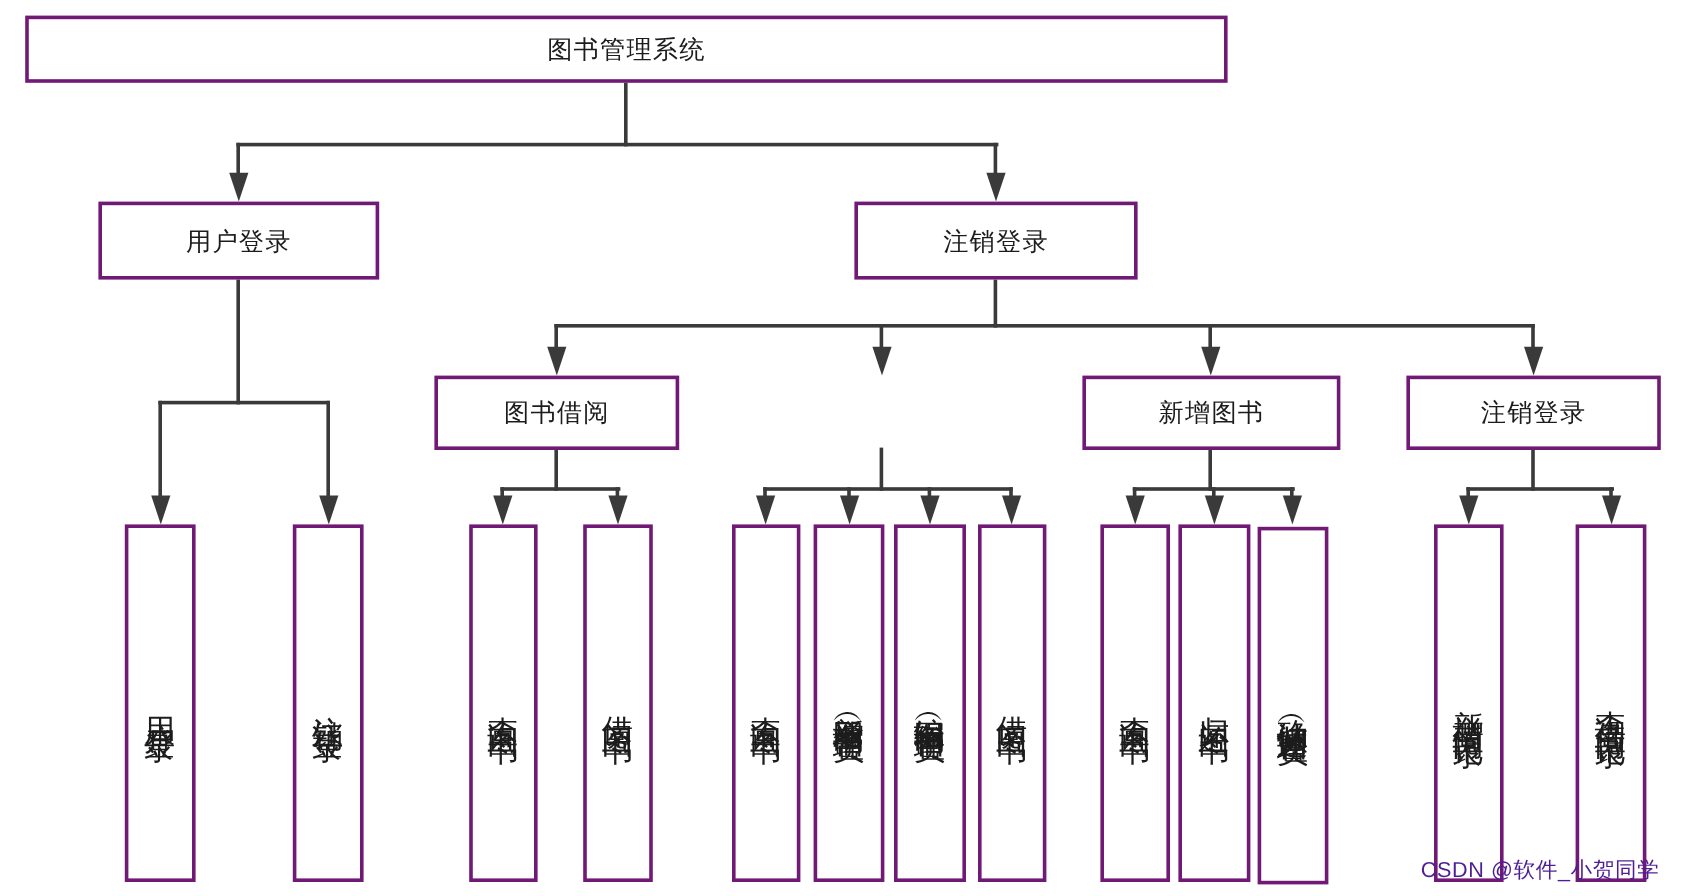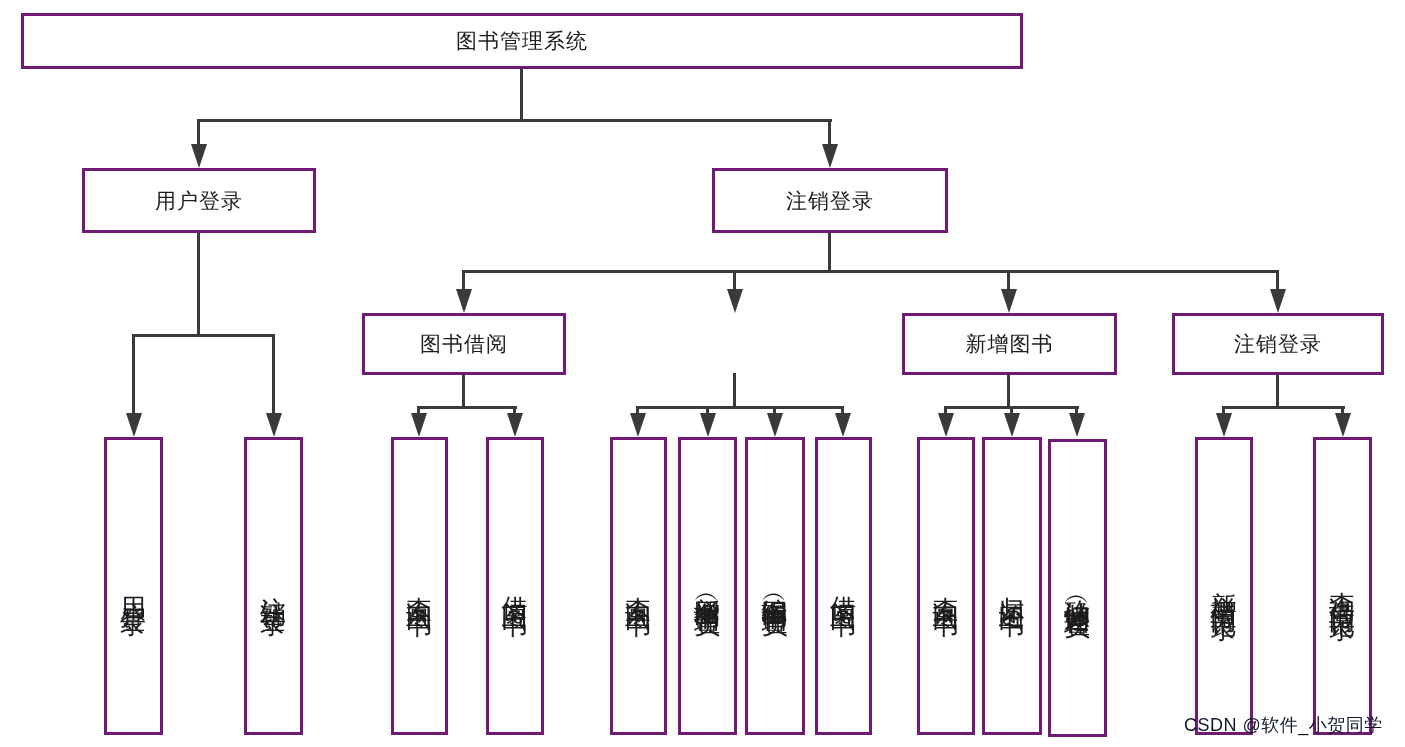--- a/index.html
+++ b/index.html
@@ -40,21 +40,21 @@
     border-left: 8px solid transparent;
     border-right: 8px solid transparent;
     border-top: 24px solid #3a3a3a;
     z-index: 1;
   }
   .watermark {
     position: absolute;
     left: 1184px;
     top: 713px;
     font-size: 18px;
-    color: #0f172a;
+    color: #4c1d95;
     letter-spacing: 0.5px;
     z-index: 3;
     white-space: nowrap;
   }
 </style>
 </head>
 <body>
 
 <div id="stage">
 

